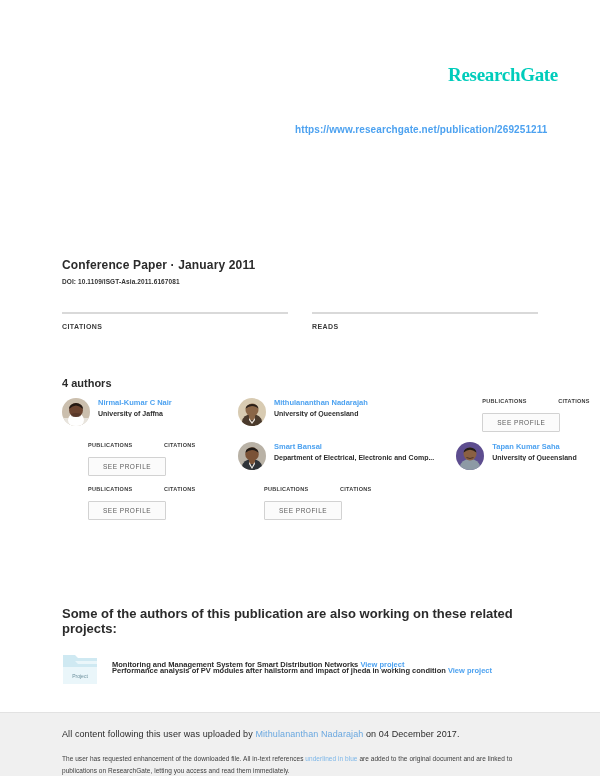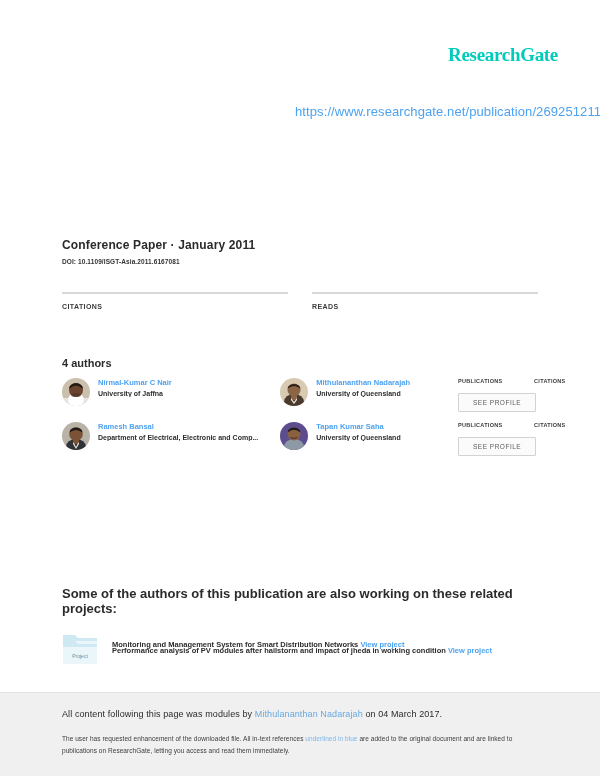--- a/index.html
+++ b/index.html
@@ -13,41 +13,42 @@
     overflow: hidden;
     font-family: "Liberation Sans", sans-serif;
     color: #1a1a1a;
     position: relative;
   }
 
   .page {
     position: absolute;
     inset: 0;
     background: #ffffff;
+    margin-top: 20px;
   }
 
   
   .rg-logo {
     position: absolute;
     top: 44px;
     right: 42px;
     font-family: "Liberation Serif", serif;
     font-weight: bold;
     font-size: 19px;
     letter-spacing: -0.3px;
     color: #00ccbb;
     white-space: nowrap;
   }
 
   .rg-url {
     position: absolute;
     top: 104px;
     left: 295px;
-    font-size: 13px;
-    font-weight: normal;
+    font-size: 10px;
+    font-weight: bold;
     color: #4da2f0;
     letter-spacing: 0.1px;
     white-space: nowrap;
   }
 
   
   .paper-meta {
     position: absolute;
     top: 238px;
     left: 62px;
@@ -108,21 +109,21 @@
     font-size: 11px;
     font-weight: bold;
     color: #2b2b2b;
   }
   .authors-grid {
     position: absolute;
     top: 378px;
     left: 62px;
     right: 62px;
     display: grid;
-    grid-template-columns: 1fr 1fr 1fr 1fr;
+    grid-template-columns: 1fr 1fr 1fr;
     column-gap: 22px;
     row-gap: 10px;
   }
   .author-card {
     display: flex;
     gap: 8px;
     align-items: flex-start;
   }
   .avatar {
     width: 28px;
@@ -351,21 +352,21 @@
         <svg viewBox="0 0 28 28" xmlns="http://www.w3.org/2000/svg">
           <rect width="28" height="28" fill="#b9b2a6"></rect>
           <ellipse cx="14" cy="25" rx="10" ry="8" fill="#2f3338"></ellipse>
           <circle cx="14" cy="12" r="6.8" fill="#7a5236"></circle>
           <path d="M7.4 10.8 Q14 5 20.6 10.8 Q20 6 14 5.6 Q8 6 7.4 10.8Z" fill="#1f1a16"></path>
           <rect x="11" y="18" width="6" height="4" fill="#7a5236"></rect>
           <path d="M11.5 20 L14 25 L16.5 20 L17 22 L14 27 L11 22Z" fill="#e9e6e0"></path>
         </svg>
       </div>
       <div class="author-body">
-        <div class="author-name">Ramesh Bansal</div>
+        <div class="author-name">Smart Bansal</div>
         <div class="author-affil">Department of Electrical, Electronic and Comp...</div>
       </div>
     </div>
 
     <div class="author-card">
       <div class="avatar">
         <svg viewBox="0 0 28 28" xmlns="http://www.w3.org/2000/svg">
           <rect width="28" height="28" fill="#5d4d8f"></rect>
           <ellipse cx="14" cy="25" rx="10" ry="8" fill="#8d9aa5"></ellipse>
           <circle cx="14" cy="12" r="6.5" fill="#8a6042"></circle>
@@ -434,20 +435,20 @@
       </svg>
     </div>
     <div class="project-text">
       <span>Performance analysis of PV modules after hailstorm and impact of jheda in working condition</span>
       <span class="view-project">View project</span>
     </div>
   </div>
 
   <div class="footer">
     <div class="footer-main">
-      <span>All content following this page was modules by </span><span class="footer-link">Mithulananthan Nadarajah</span><span> on 04 March 2017.</span>
+      <span>All content following this user was uploaded by </span><span class="footer-link">Mithulananthan Nadarajah</span><span> on 04 December 2017.</span>
     </div>
     <div class="footer-note">
       <span>The user has requested enhancement of the downloaded file. All in-text references </span><span class="blue">underlined in blue</span><span> are added to the original document and are linked to publications on ResearchGate, letting you access and read them immediately.</span>
     </div>
   </div>
 
 </div>
 
 </body></html>

